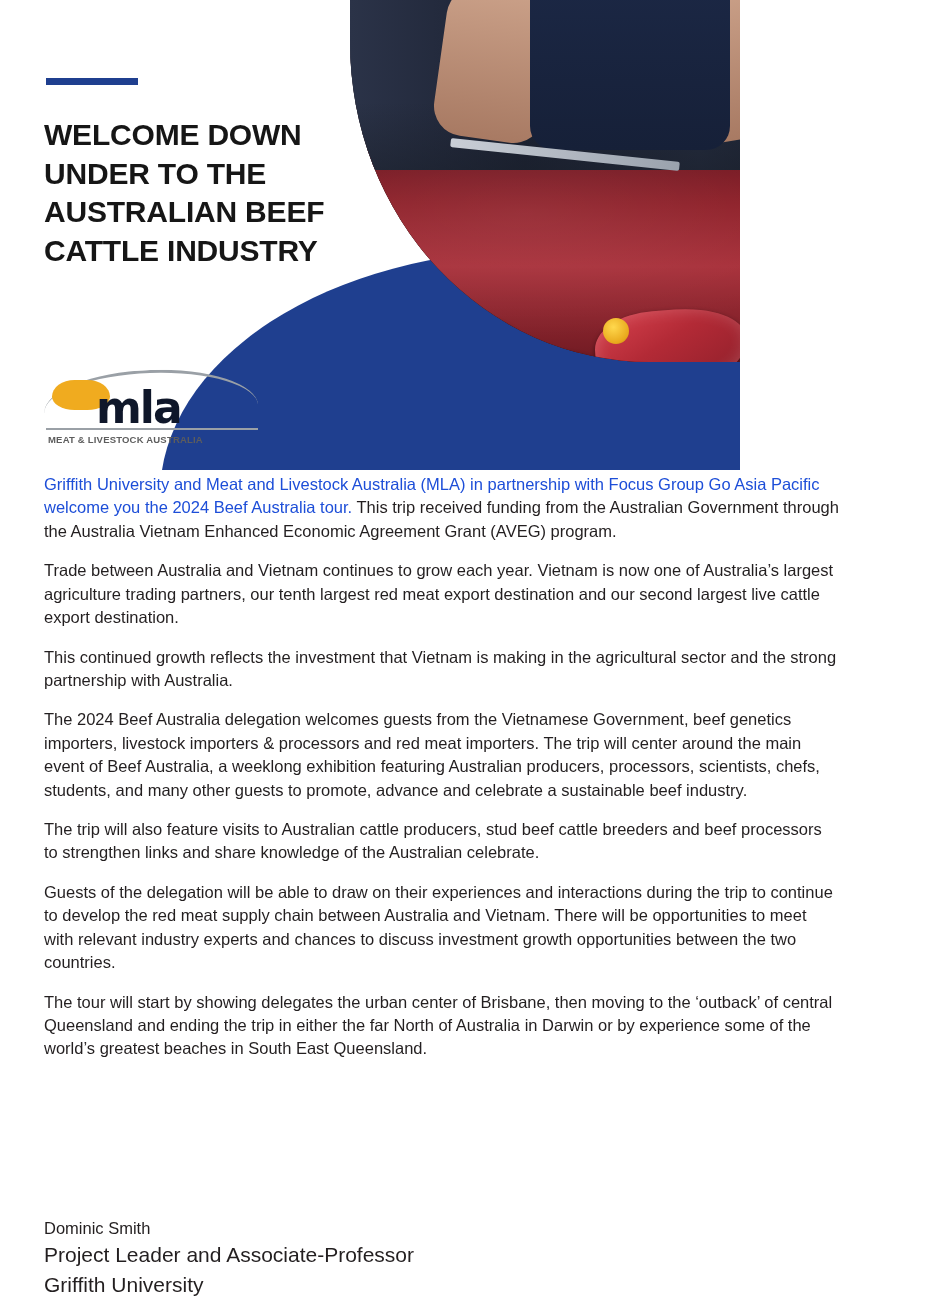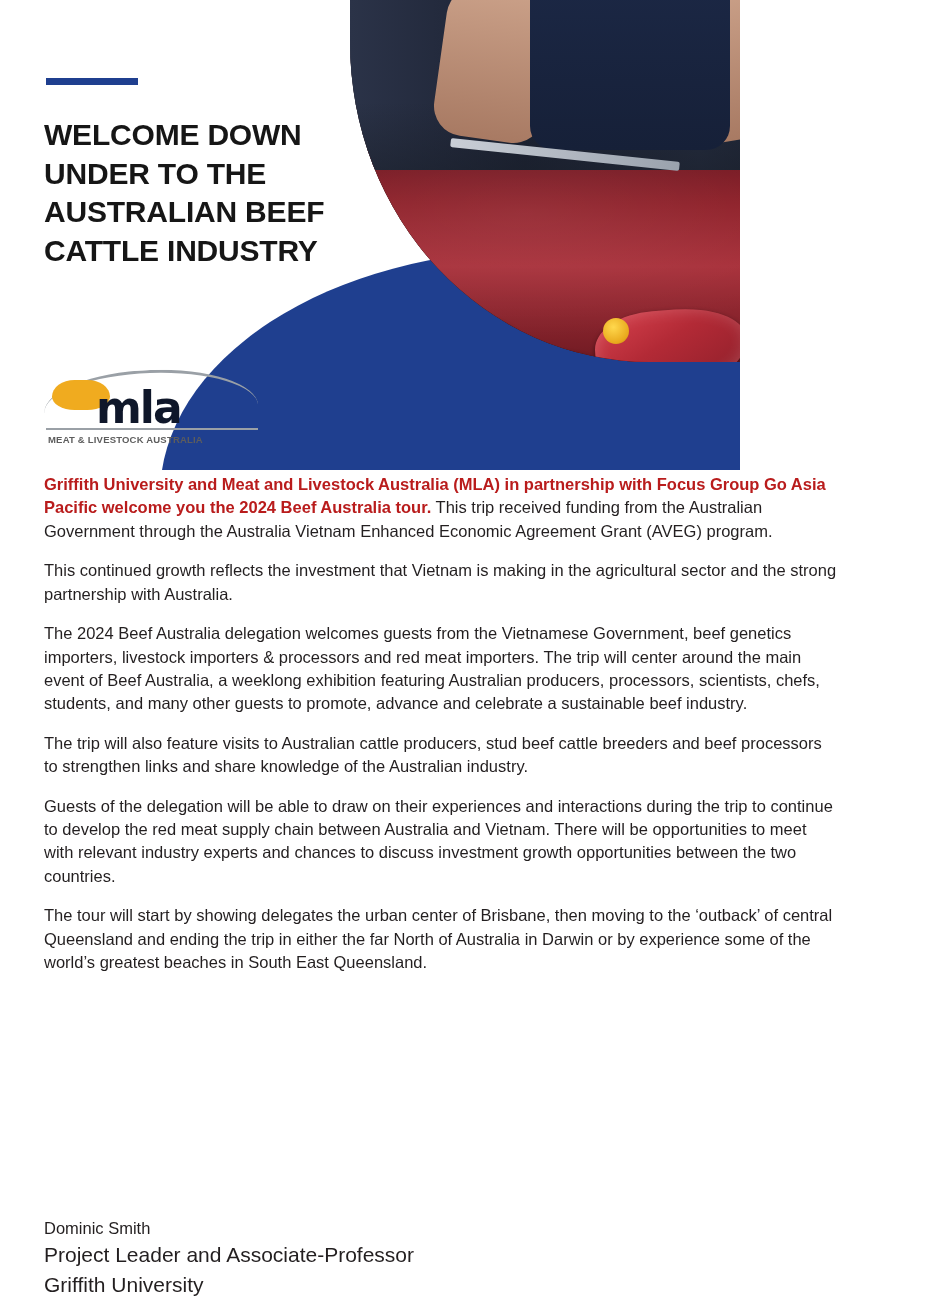--- a/index.html
+++ b/index.html
@@ -206,22 +206,22 @@
     top: 473px;
     width: 795px;
   }
   .content p {
     margin: 0 0 16px 0;
     font-size: 16.5px;
     line-height: 1.42;
     color: #231f20;
   }
   .lead-strong {
-    color: #b91c1c;
-    font-weight: bold;
+    color: #1d4ed8;
+    font-weight: normal;
   }
   .signature {
     position: absolute;
     left: 44px;
     top: 1217px;
     width: 500px;
   }
   .sig-name {
     font-size: 16.5px;
     font-weight: normal;
@@ -272,23 +272,24 @@
 <div class="mla-logo">
   <div class="mla-arc"></div>
   <div class="mla-sun"></div>
   <div class="mla-word">mla</div>
   <div class="mla-line"></div>
   <div class="mla-sub">MEAT &amp; LIVESTOCK AUSTRALIA</div>
 </div>
 
 <div class="content">
   <p><span class="lead-strong">Griffith University and Meat and Livestock Australia (MLA) in partnership with Focus Group Go Asia Pacific welcome you the 2024 Beef Australia tour.</span><span> This trip received funding from the Australian Government through the Australia Vietnam Enhanced Economic Agreement Grant (AVEG) program.</span></p>
+  <p>Trade between Australia and Vietnam continues to grow each year. Vietnam is now one of Australia’s largest agriculture trading partners, our tenth largest red meat export destination and our second largest live cattle export destination.</p>
   <p>This continued growth reflects the investment that Vietnam is making in the agricultural sector and the strong partnership with Australia.</p>
   <p>The 2024 Beef Australia delegation welcomes guests from the Vietnamese Government, beef genetics importers, livestock importers &amp; processors and red meat importers. The trip will center around the main event of Beef Australia, a weeklong exhibition featuring Australian producers, processors, scientists, chefs, students, and many other guests to promote, advance and celebrate a sustainable beef industry.</p>
-  <p>The trip will also feature visits to Australian cattle producers, stud beef cattle breeders and beef processors to strengthen links and share knowledge of the Australian industry.</p>
+  <p>The trip will also feature visits to Australian cattle producers, stud beef cattle breeders and beef processors to strengthen links and share knowledge of the Australian celebrate.</p>
   <p>Guests of the delegation will be able to draw on their experiences and interactions during the trip to continue to develop the red meat supply chain between Australia and Vietnam. There will be opportunities to meet with relevant industry experts and chances to discuss investment growth opportunities between the two countries.</p>
   <p>The tour will start by showing delegates the urban center of Brisbane, then moving to the ‘outback’ of central Queensland and ending the trip in either the far North of Australia in Darwin or by experience some of the world’s greatest beaches in South East Queensland.</p>
 </div>
 
 <div class="signature">
   <div class="sig-name">Dominic Smith</div>
   <div class="sig-role">Project Leader and Associate-Professor</div>
   <div class="sig-org">Griffith University</div>
 </div>
 

